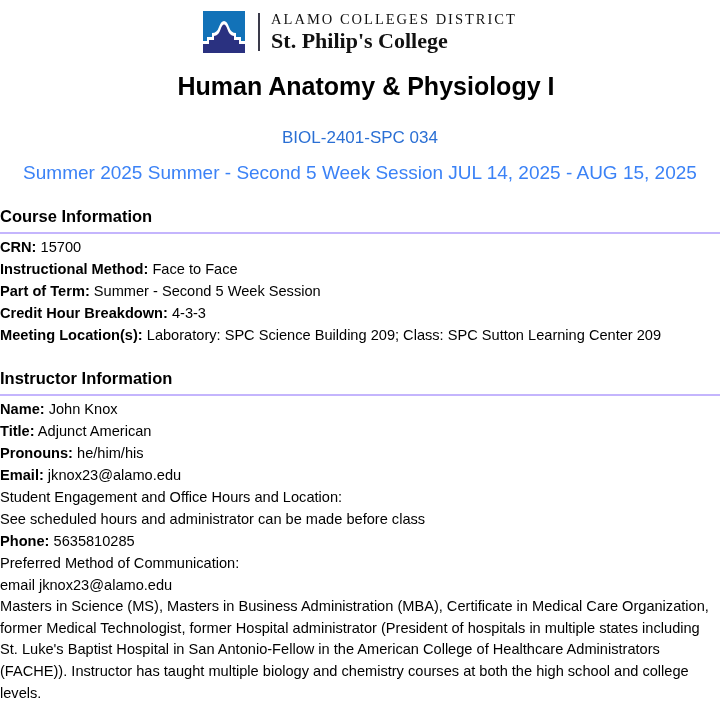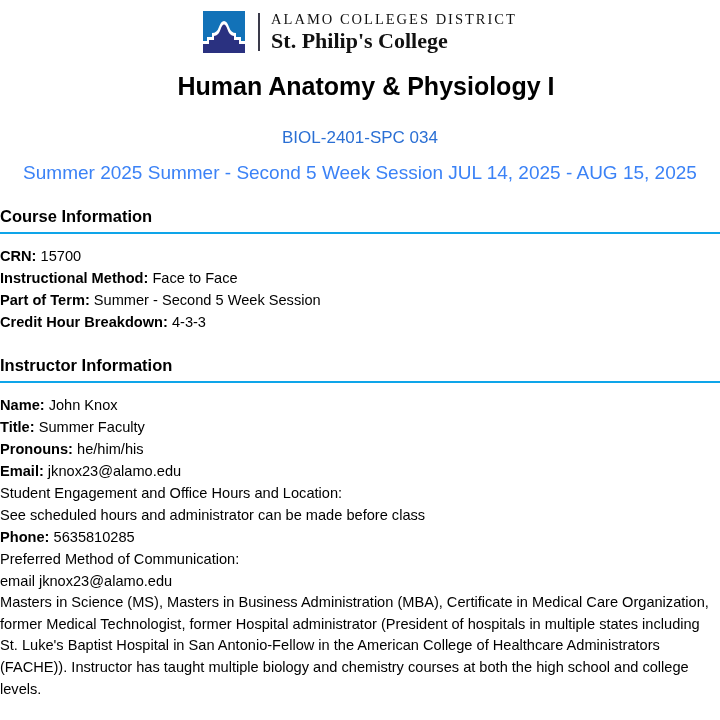--- a/index.html
+++ b/index.html
@@ -93,24 +93,24 @@
 
   
   .section {
     margin-top: 23px;
   }
   .section-heading {
     font-size: 16.5px;
     font-weight: bold;
     line-height: 1.2;
     padding: 0 0 5px 0;
-    border-bottom: 2px solid #0ea5e9;
+    border-bottom: 2px solid #c4b5fd;
   }
   .section-body {
-    padding-top: 11px;
+    padding-top: 2px;
   }
   .field {
     font-size: 14.6px;
     line-height: 22px;
     margin: 0;
     white-space: nowrap;
   }
   .field-label {
     font-weight: bold;
   }
@@ -165,33 +165,37 @@
         <span>Face to Face</span>
       </p>
       <p class="field">
         <span class="field-label">Part of Term:</span>
         <span>Summer - Second 5 Week Session</span>
       </p>
       <p class="field">
         <span class="field-label">Credit Hour Breakdown:</span>
         <span>4-3-3</span>
       </p>
+      <p class="field">
+        <span class="field-label">Meeting Location(s):</span>
+        <span>Laboratory: SPC Science Building 209; Class: SPC Sutton Learning Center 209</span>
+      </p>
     </div>
   </div>
 
   <div class="section">
     <div class="section-heading">Instructor Information</div>
     <div class="section-body">
       <p class="field">
         <span class="field-label">Name:</span>
         <span>John Knox</span>
       </p>
       <p class="field">
         <span class="field-label">Title:</span>
-        <span>Summer Faculty</span>
+        <span>Adjunct American</span>
       </p>
       <p class="field">
         <span class="field-label">Pronouns:</span>
         <span>he/him/his</span>
       </p>
       <p class="field">
         <span class="field-label">Email:</span>
         <span>jknox23@alamo.edu</span>
       </p>
       <p class="field-standalone bold">Student Engagement and Office Hours and Location:</p>

